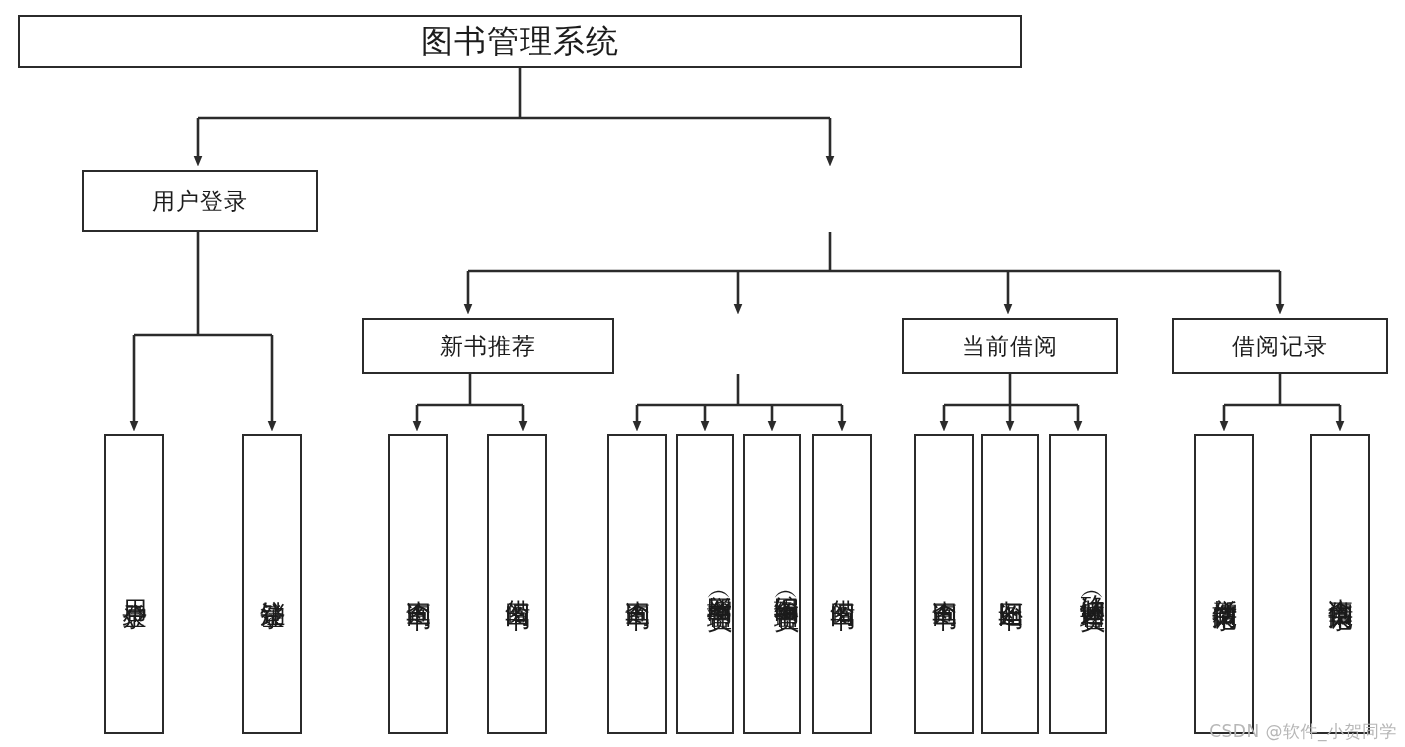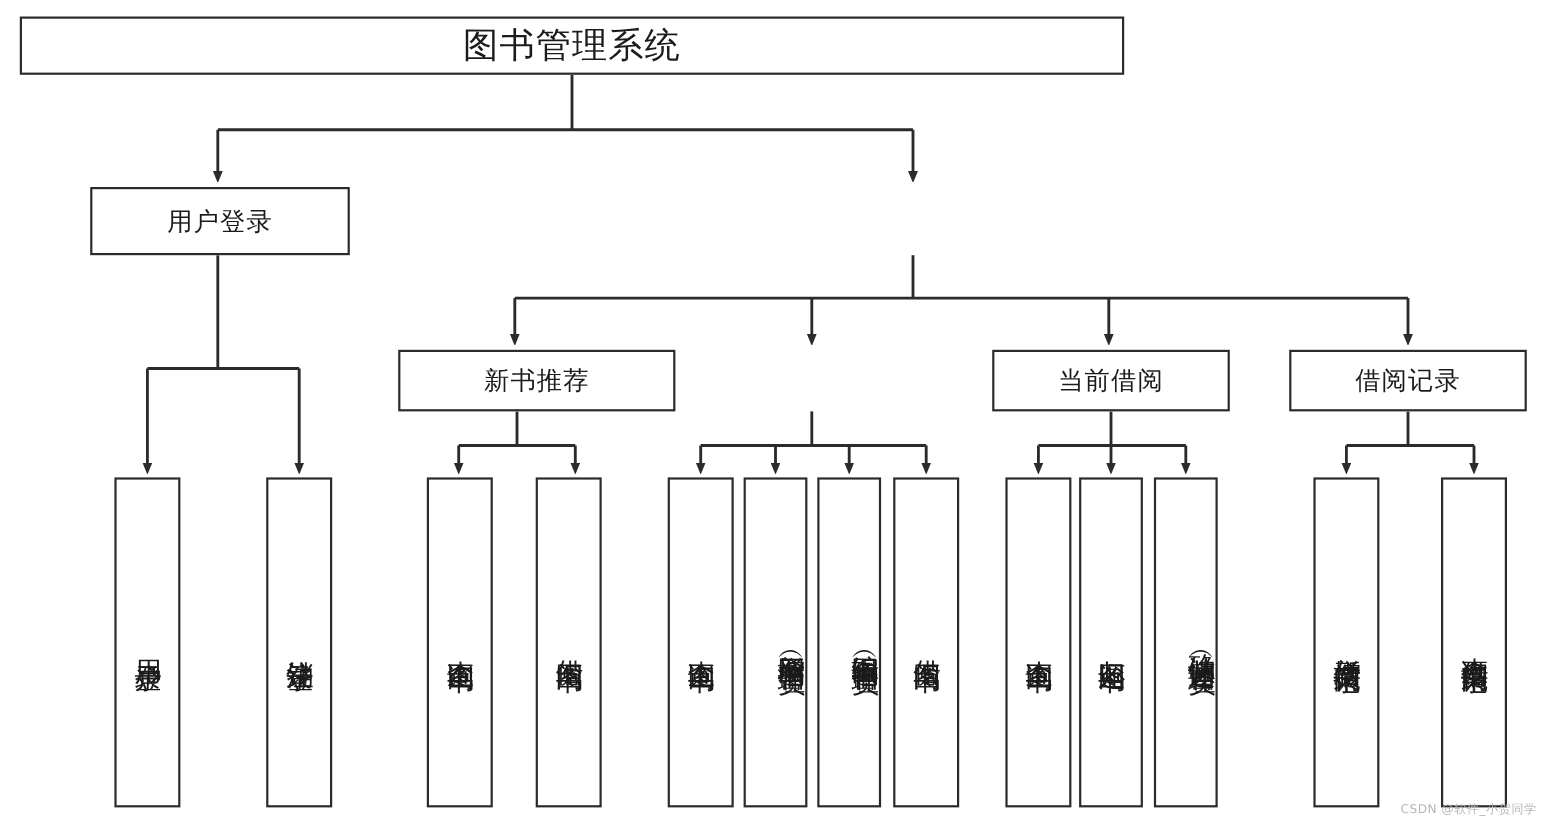--- a/index.html
+++ b/index.html
@@ -27,21 +27,21 @@
     padding:6px 0;
     justify-content:center;
     align-items:center;
     white-space:nowrap;
   }
   .node.leaf.topalign{align-items:flex-start;}
   .watermark{
     position:absolute;
     right:8px;
     bottom:4px;
-    font-size:11px;
+    font-size:17px;
     color:#b7b7b7;
     letter-spacing:0.5px;
     white-space:nowrap;
   }
 </style>
 </head>
 <body>
 
 <div id="stage">
 

